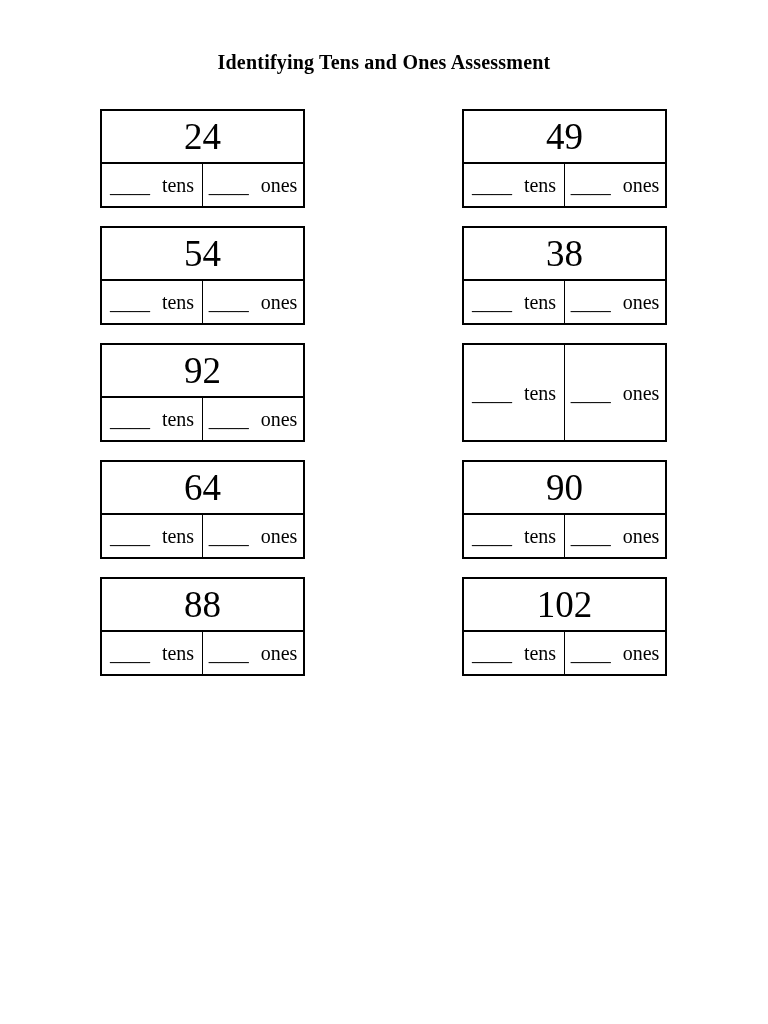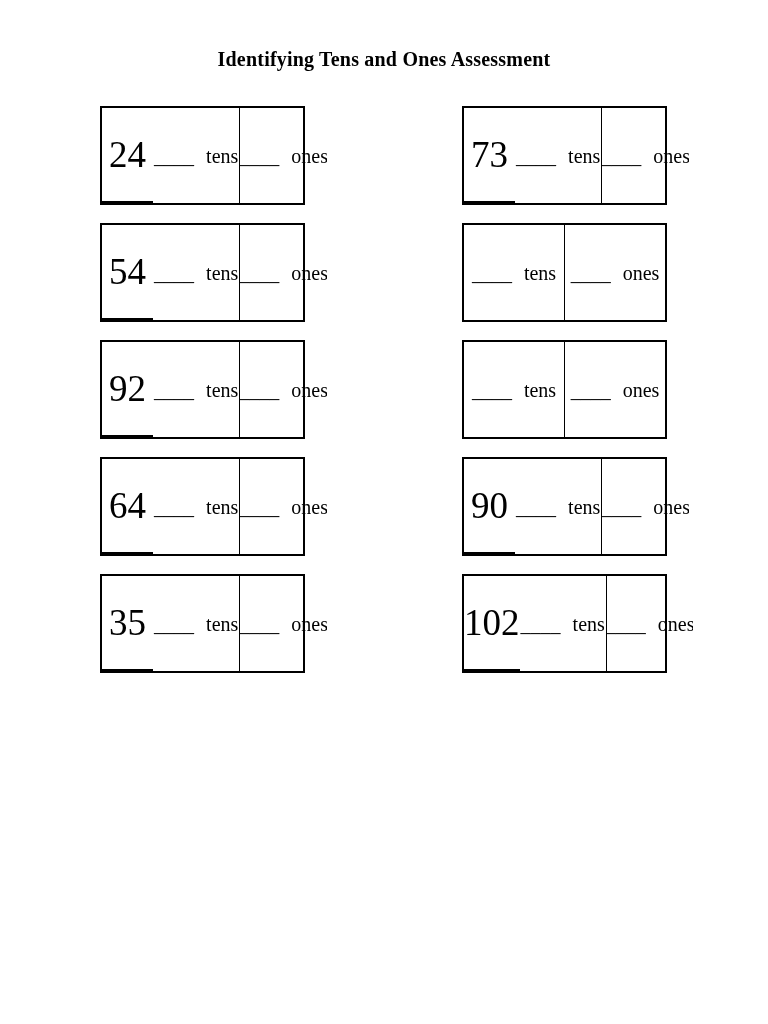--- a/index.html
+++ b/index.html
@@ -8,42 +8,42 @@
     background: #ffffff;
   }
   body {
     width: 768px;
     height: 1024px;
     font-family: "Liberation Serif", serif;
     color: #000000;
     position: relative;
   }
   .page-title {
-    margin: 9px;
-    padding-top: 38px;
+    margin: 0;
+    padding-top: 50px;
     text-align: center;
     font-weight: bold;
     font-size: 20px;
     line-height: 24px;
     letter-spacing: 0.2px;
   }
   .worksheet-grid {
     margin: 35px 0 0 100px;
     width: 567px;
     display: grid;
     grid-template-columns: 205px 205px;
     column-gap: 157px;
     row-gap: 18px;
   }
   .problem-card {
     box-sizing: border-box;
     height: 99px;
     border: 2px solid #000000;
     display: flex;
-    flex-direction: row;
+    flex-direction: column;
     background: #ffffff;
   }
   .number-cell {
     flex: 0 0 51px;
     display: flex;
     align-items: center;
     justify-content: center;
     font-size: 37px;
     line-height: 1;
     border-bottom: 2px solid #000000;
@@ -86,21 +86,21 @@
         <span class="answer-label">tens</span>
       </div>
       <div class="answer-cell ones">
         <span class="answer-blank">____</span>
         <span class="answer-label">ones</span>
       </div>
     </div>
   </div>
 
   <div class="problem-card">
-    <div class="number-cell">73</div>
+    <div class="number-cell">49</div>
     <div class="answer-row">
       <div class="answer-cell tens">
         <span class="answer-blank">____</span>
         <span class="answer-label">tens</span>
       </div>
       <div class="answer-cell ones">
         <span class="answer-blank">____</span>
         <span class="answer-label">ones</span>
       </div>
     </div>
@@ -114,20 +114,21 @@
         <span class="answer-label">tens</span>
       </div>
       <div class="answer-cell ones">
         <span class="answer-blank">____</span>
         <span class="answer-label">ones</span>
       </div>
     </div>
   </div>
 
   <div class="problem-card">
+    <div class="number-cell">38</div>
     <div class="answer-row">
       <div class="answer-cell tens">
         <span class="answer-blank">____</span>
         <span class="answer-label">tens</span>
       </div>
       <div class="answer-cell ones">
         <span class="answer-blank">____</span>
         <span class="answer-label">ones</span>
       </div>
     </div>
@@ -182,21 +183,21 @@
         <span class="answer-label">tens</span>
       </div>
       <div class="answer-cell ones">
         <span class="answer-blank">____</span>
         <span class="answer-label">ones</span>
       </div>
     </div>
   </div>
 
   <div class="problem-card">
-    <div class="number-cell">35</div>
+    <div class="number-cell">88</div>
     <div class="answer-row">
       <div class="answer-cell tens">
         <span class="answer-blank">____</span>
         <span class="answer-label">tens</span>
       </div>
       <div class="answer-cell ones">
         <span class="answer-blank">____</span>
         <span class="answer-label">ones</span>
       </div>
     </div>

